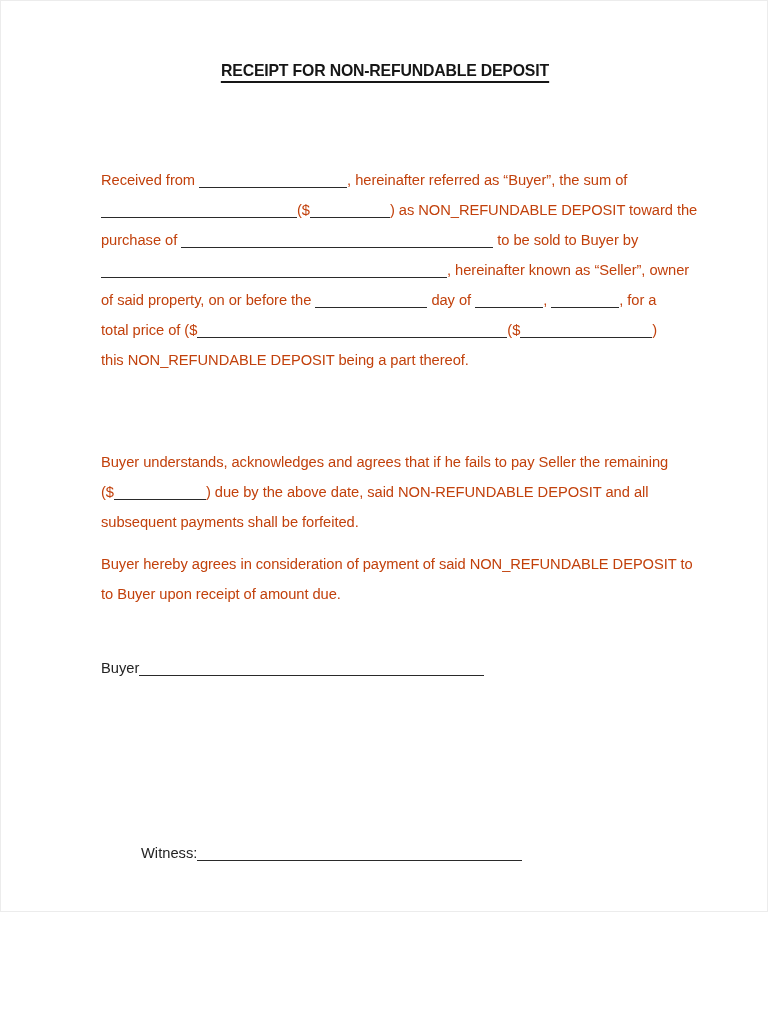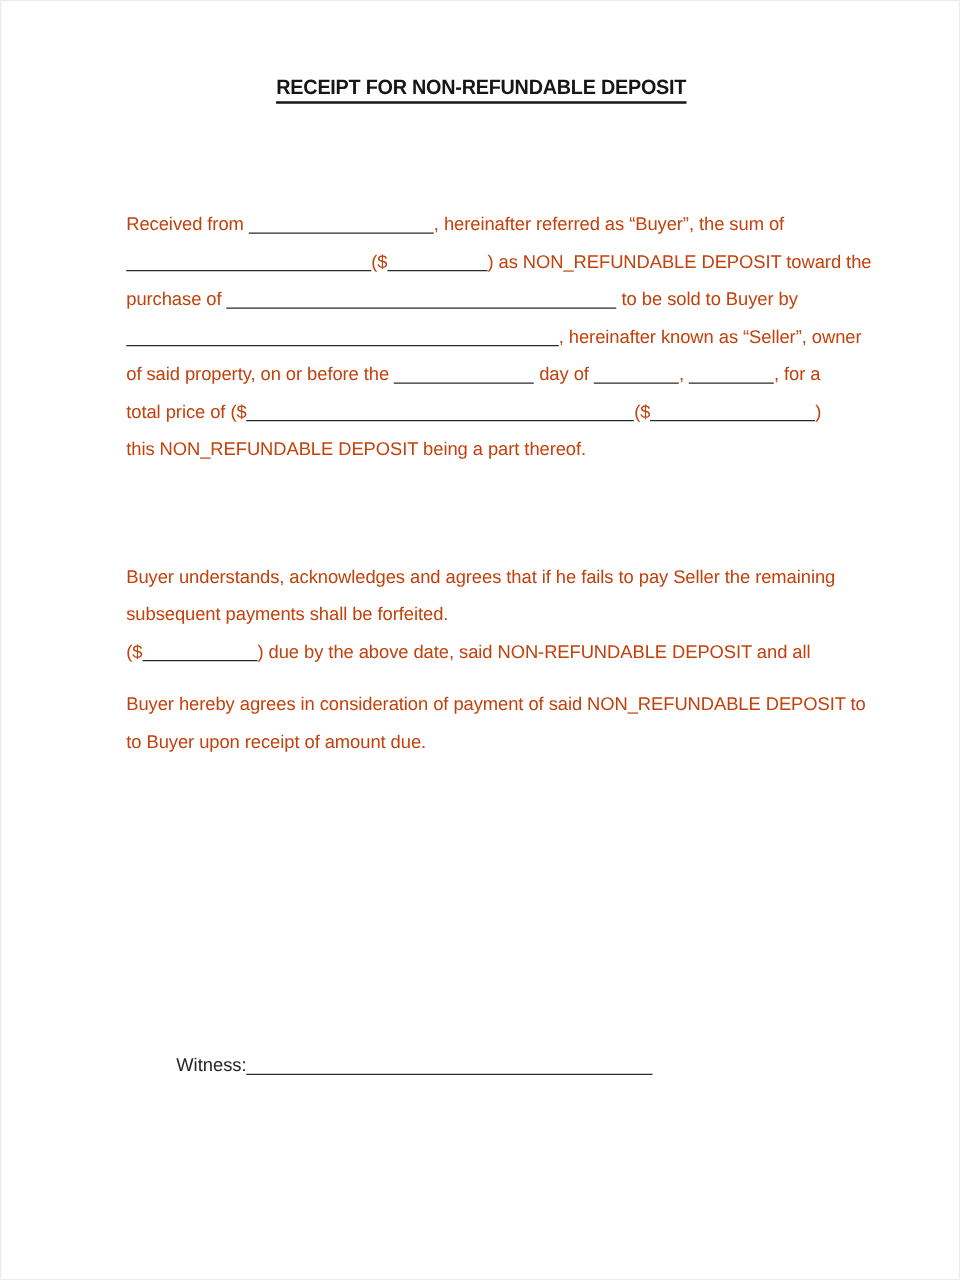--- a/index.html
+++ b/index.html
@@ -10,21 +10,21 @@
   }
   body {
     width: 768px;
     height: 1024px;
     font-family: "Liberation Sans", "DejaVu Sans", sans-serif;
     overflow: hidden;
   }
   .page {
     position: relative;
     width: 768px;
-    height: 1024px;
+    height: 912px;
     background: #ffffff;
     border: 1px solid #ececec;
     padding: 0;
   }
   .doc-title {
     position: absolute;
     top: 60px;
     left: 0;
     width: 768px;
     text-align: center;
@@ -116,30 +116,33 @@
 
     <div class="tline">
       <span>total price of ($</span><span class="blk" style="width:310px;"></span><span>($</span><span class="blk" style="width:132px;"></span><span>)</span>
     </div>
 
     <div class="tline">this NON_REFUNDABLE DEPOSIT being a part thereof.</div>
   </div>
 
   <div class="body-block" id="para2">
     <div class="tline">Buyer understands, acknowledges and agrees that if he fails to pay Seller the remaining</div>
-    <div class="tline">subsequent payments shall be forfeited.</div>
     <div class="tline">
       <span>($</span><span class="blk" style="width:92px;"></span><span>) due by the above date, said NON-REFUNDABLE DEPOSIT and all</span>
     </div>
+    <div class="tline">subsequent payments shall be forfeited.</div>
   </div>
 
   <div class="body-block" id="para3">
     <div class="tline">Buyer hereby agrees in consideration of payment of said NON_REFUNDABLE DEPOSIT to</div>
     <div class="tline">to Buyer upon receipt of amount due.</div>
   </div>
 
+  <div class="sig-block" id="sig-buyer">
+    <span>Buyer</span><span class="sig-rule" style="width:345px;"></span>
+  </div>
 
 
   <div class="sig-block" id="sig-witness">
     <span>Witness:</span><span class="sig-rule" style="width:325px;"></span>
   </div>
 
 </div>
 
 </body></html>

